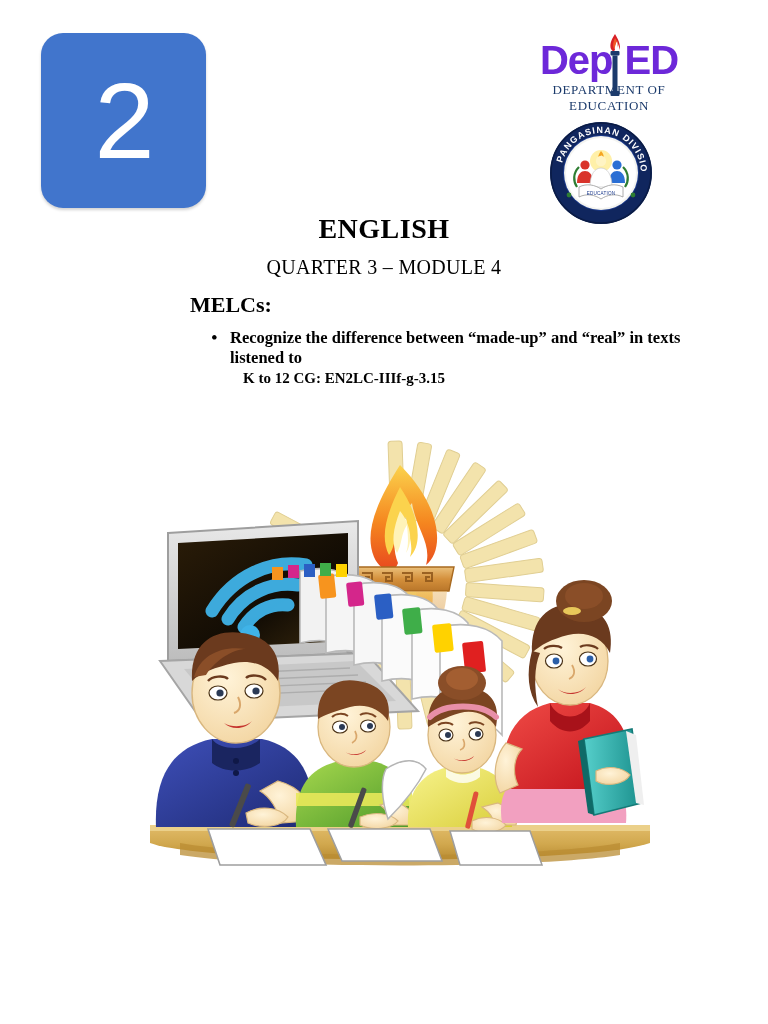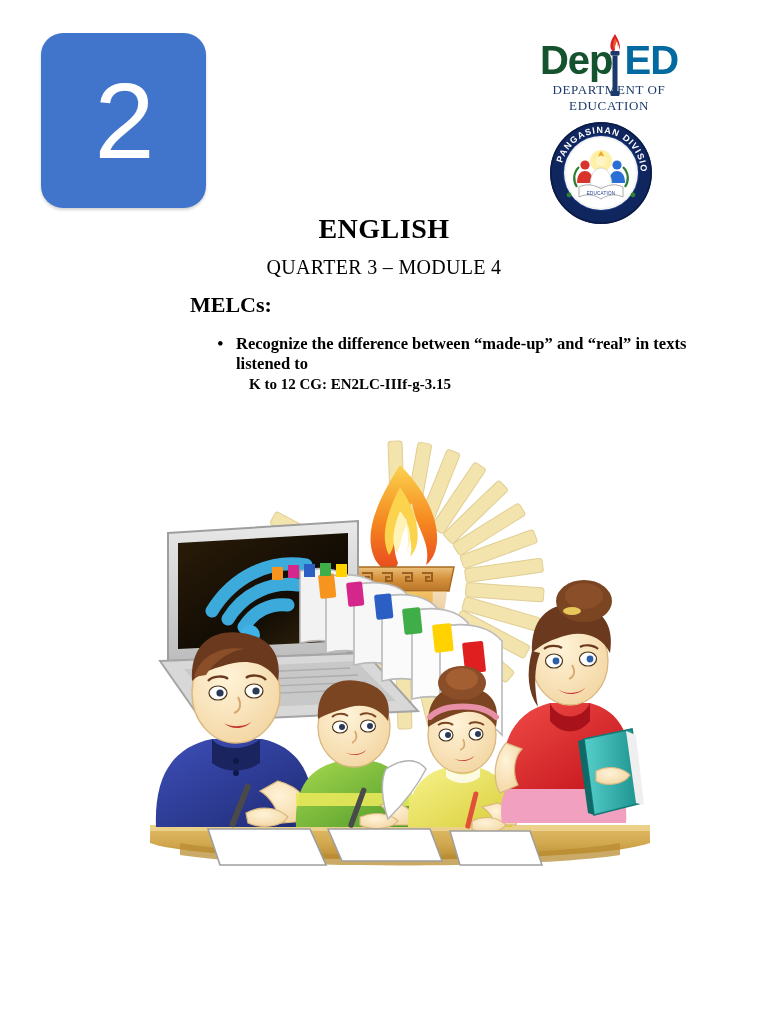--- a/index.html
+++ b/index.html
@@ -49,22 +49,22 @@
   }
   #deped-wordmark .dep, #deped-wordmark .ed {
     font-family: "Liberation Sans", "DejaVu Sans", sans-serif;
     font-weight: bold;
     font-size: 40px;
     line-height: 48px;
     letter-spacing: -1px;
     display: inline-block;
     vertical-align: top;
   }
-  #deped-wordmark .dep { color: #14532d; }
-  #deped-wordmark .ed  { color: #0369a1; margin-left: 12px; }
+  #deped-wordmark .dep { color: #6d28d9; }
+  #deped-wordmark .ed  { color: #6d28d9; margin-left: 12px; }
   #deped-torch-mark {
     position: absolute;
     left: 77px; top: -4px;
     width: 20px; height: 66px;
   }
   #deped-tagline {
     font-family: "Liberation Serif", "DejaVu Serif", serif;
     font-size: 13px;
     letter-spacing: 0.6px;
     color: #1B3A6B;
@@ -102,21 +102,21 @@
   #melcs-label {
     position: absolute;
     left: 190px; top: 292px;
     font-size: 22px;
     font-weight: bold;
   }
   #melcs-list {
     position: absolute;
     left: 190px; top: 320px;
     width: 520px;
-    margin: 14px; padding: 0;
+    margin: 8px; padding: 0;
     list-style: none;
   }
   #melcs-list > li {
     position: relative;
     padding-left: 32px;
     margin-bottom: 2px;
   }
   #melcs-list > li::before {
     content: "\2022";
     position: absolute;

